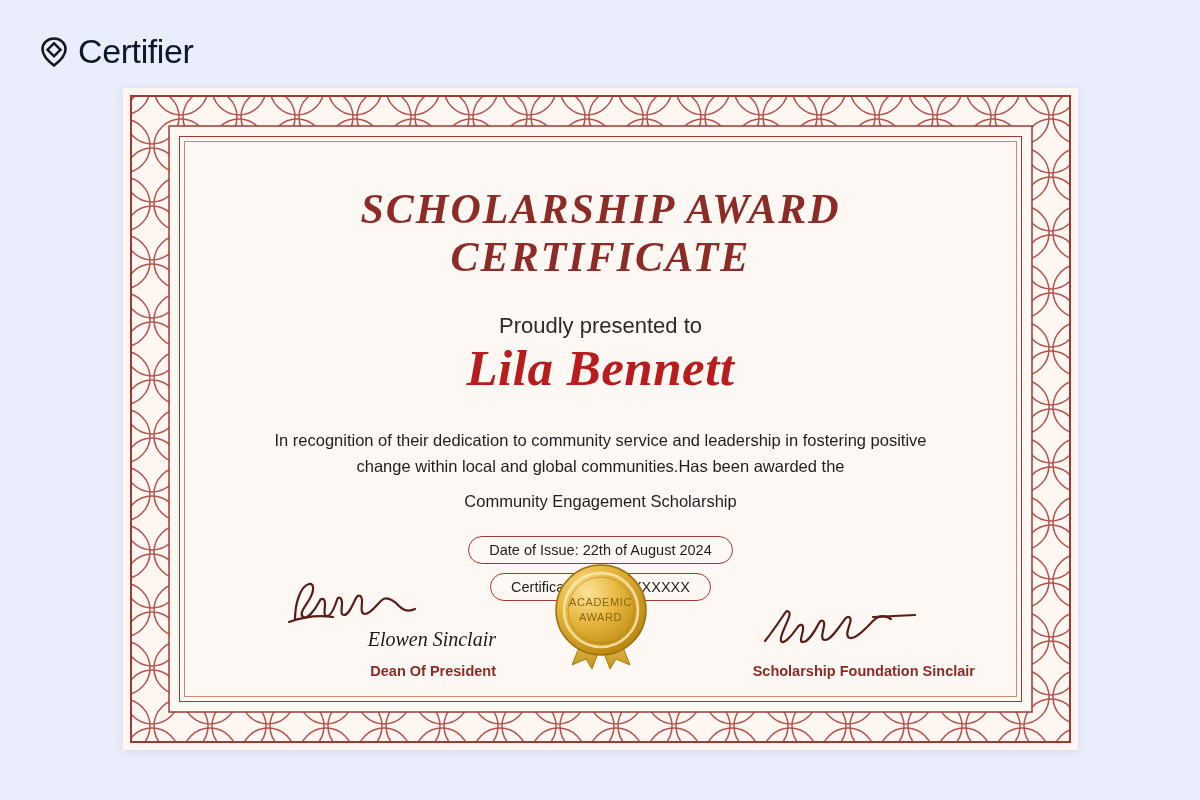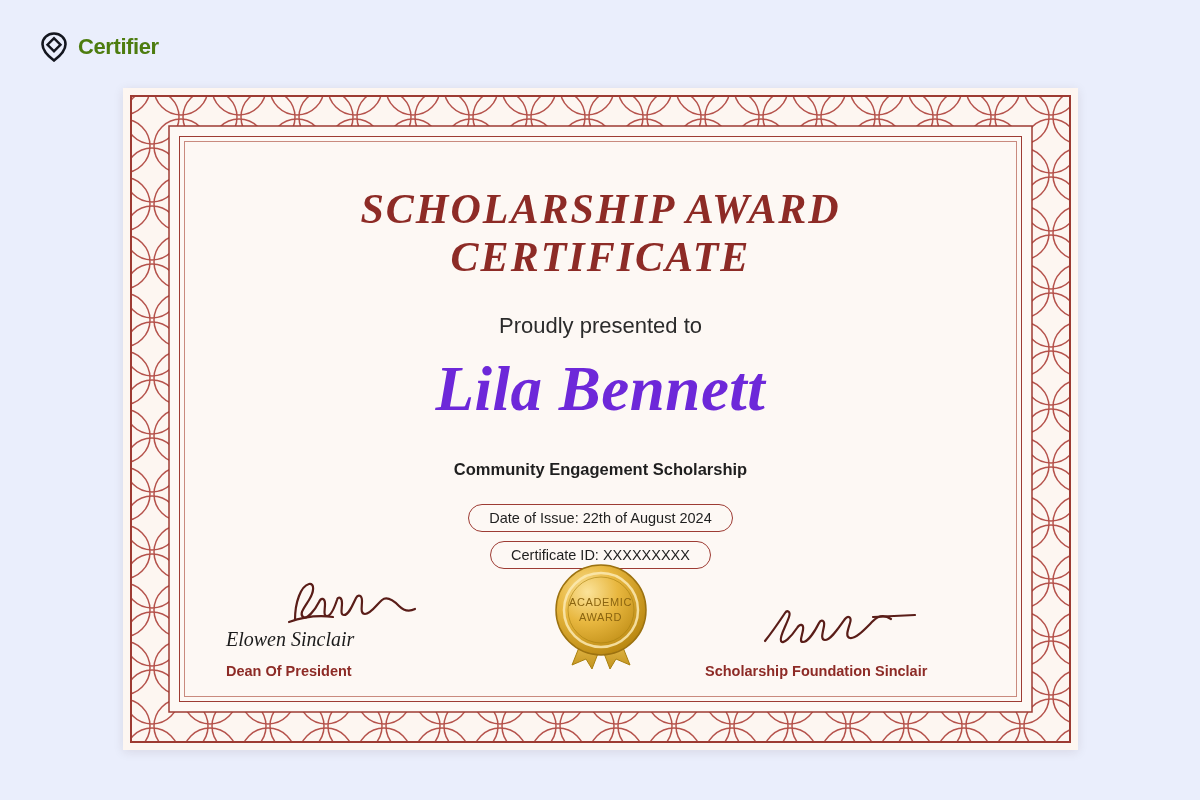--- a/index.html
+++ b/index.html
@@ -22,23 +22,23 @@
     display: flex;
     align-items: center;
     gap: 10px;
   }
   .brand-mark {
     width: 28px;
     height: 30px;
     display: block;
   }
   .brand-name {
-    font-size: 22px;
-    font-weight: bold;
-    color: #4d7c0f;
+    font-size: 34px;
+    font-weight: normal;
+    color: #0f172a;
     letter-spacing: -0.4px;
   }
 
   
   .certificate {
     position: absolute;
     left: 123px;
     top: 88px;
     width: 955px;
     height: 662px;
@@ -88,38 +88,37 @@
   }
   .presented {
     font-size: 22px;
     color: #2b2b2b;
     margin-top: 32px;
   }
   .recipient {
     font-family: "Liberation Serif", serif;
     font-style: italic;
     font-weight: bold;
-    font-size: 63px;
-    color: #6d28d9;
-    margin-top: 14px;
+    font-size: 51px;
+    color: #b91c1c;
     letter-spacing: 0.5px;
   }
   .description {
     font-size: 16.5px;
     color: #1f1f1f;
     line-height: 1.6;
     margin-top: 30px;
     max-width: 660px;
     margin-left: auto;
     margin-right: auto;
   }
   .description .award-name {
     display: block;
-    font-weight: bold;
-    margin-top: 2px;
+    font-weight: normal;
+    margin-top: 8px;
   }
 
   .pill-row {
     margin-top: 22px;
   }
   .pill {
     display: inline-block;
     border: 1px solid #9d3b33;
     border-radius: 20px;
     padding: 5px 20px;
@@ -134,21 +133,21 @@
     position: absolute;
     left: 46px;
     right: 46px;
     bottom: 22px;
     display: flex;
     align-items: flex-end;
     justify-content: space-between;
   }
   .sign-block {
     width: 270px;
-    text-align: left;
+    text-align: right;
   }
   .sign-mark {
     height: 52px;
     display: flex;
     align-items: flex-end;
     justify-content: center;
   }
   .sign-name {
     font-family: "Liberation Serif", serif;
     font-style: italic;
@@ -221,20 +220,21 @@
   <div class="inner-mat">
     <div class="content">
 
       <div class="cert-title">SCHOLARSHIP  AWARD  CERTIFICATE</div>
 
       <div class="presented">Proudly presented to</div>
 
       <div class="recipient">Lila Bennett</div>
 
       <div class="description">
+        <span>In recognition of their dedication to community service and leadership in fostering positive change within local and global communities.Has been awarded the</span>
         <span class="award-name">Community Engagement Scholarship</span>
       </div>
 
       <div class="pill-row">
         <div class="pill">Date of Issue: 22th of August 2024</div>
         <br>
         <div class="pill">Certificate ID: XXXXXXXXX</div>
       </div>
 
       <div class="sign-row">

